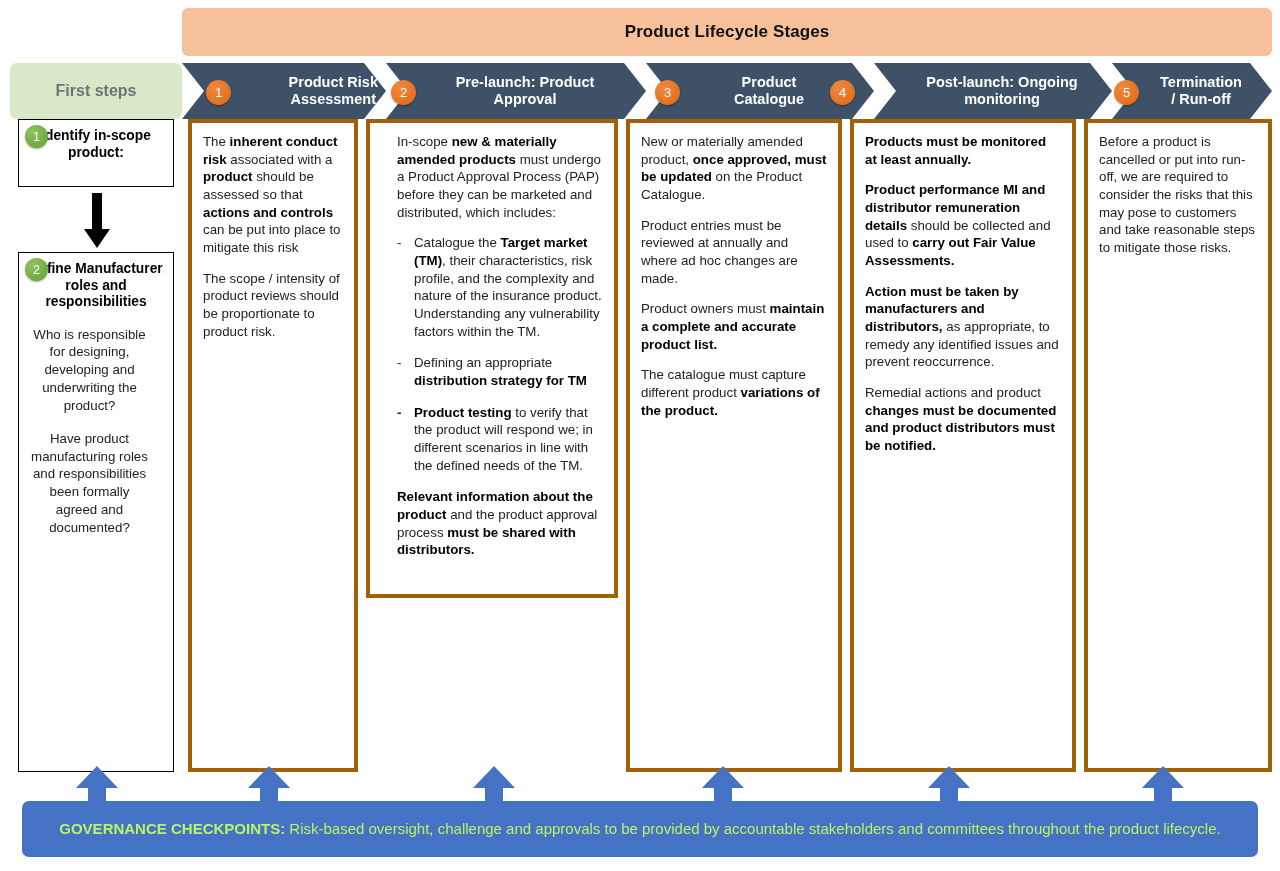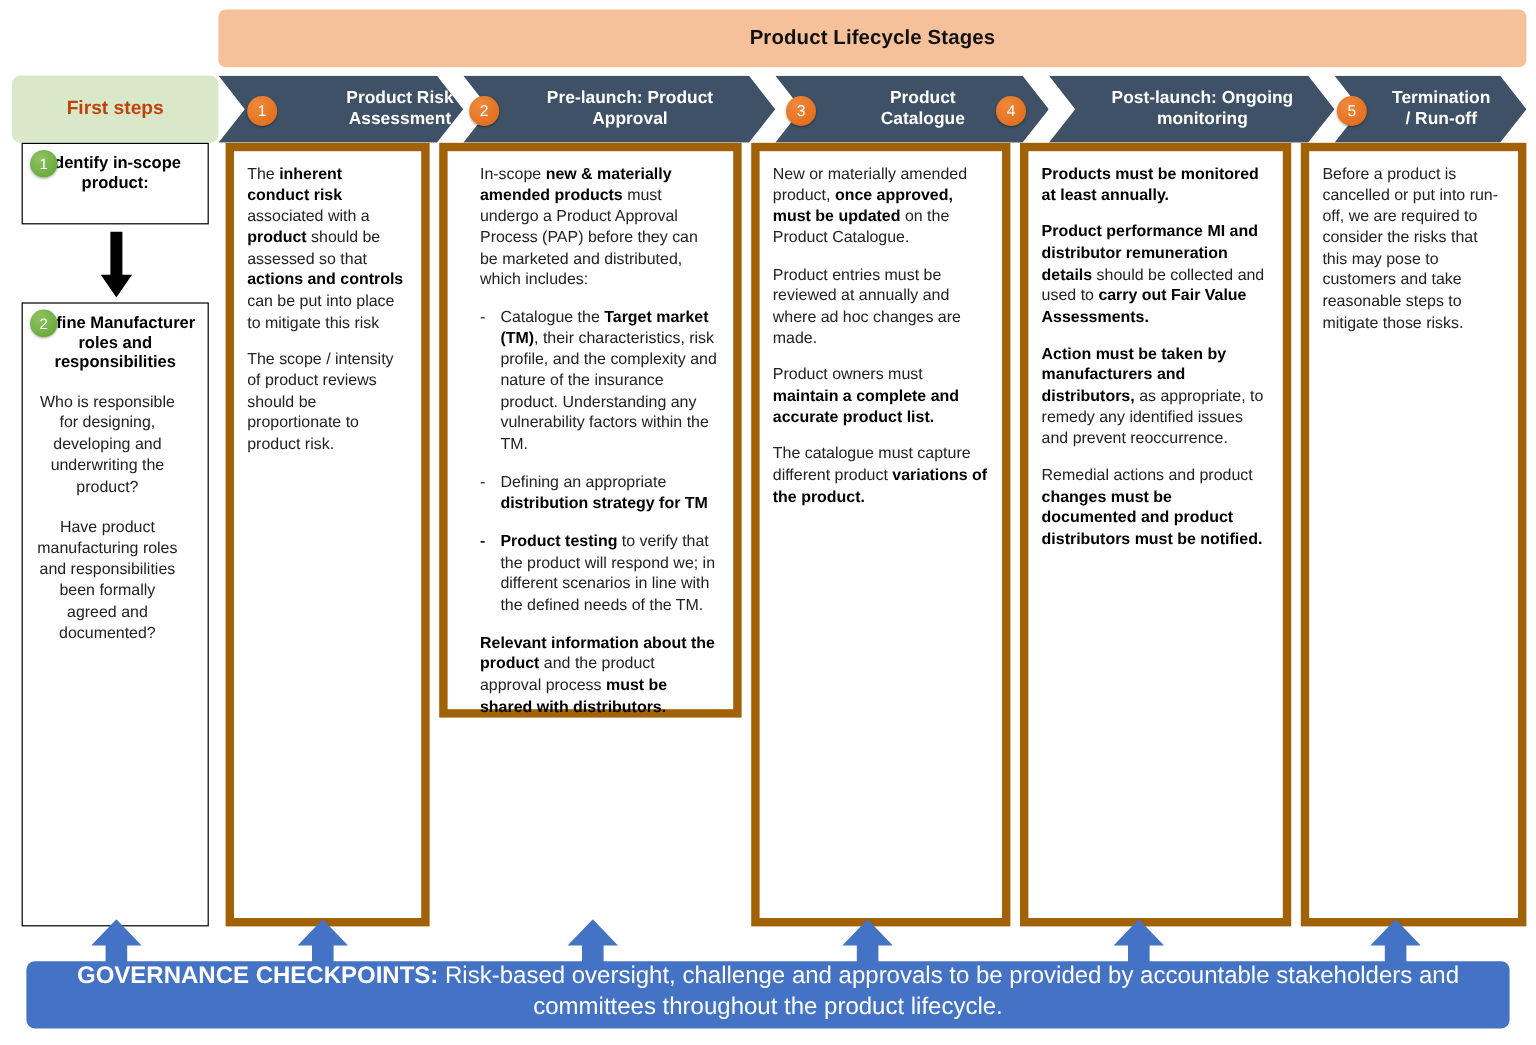--- a/index.html
+++ b/index.html
@@ -33,21 +33,21 @@
     left: 10px; top: 63px;
     width: 1262px; height: 56px;
   }
   .first-steps {
     position: absolute;
     left: 0; top: 0;
     width: 172px; height: 56px;
     background: #d9e8c8;
     border-radius: 7px;
     display: flex; align-items: center; justify-content: center;
-    font-size: 16px; font-weight: bold; color: #c2410c;
+    font-size: 16px; font-weight: bold; color: #737373;
   }
   .chev {
     position: absolute;
     top: 0; height: 56px;
     background: #3e5166;
     display: flex; align-items: center; justify-content: center;
     box-sizing: border-box;
     clip-path: polygon(0 0, calc(100% - 22px) 0, 100% 50%, calc(100% - 22px) 100%, 0 100%, 22px 50%);
   }
   .chev.first {
@@ -74,21 +74,21 @@
     display: flex; align-items: center; justify-content: center;
     z-index: 6;
     box-shadow: 0 1px 2px rgba(0,0,0,.35);
   }
 
   
   .col {
     position: absolute;
     top: 119px;
     background: #ffffff;
-    border: 7px solid #a16207;
+    border: 4px solid #a16207;
     box-sizing: border-box;
   }
   .col-inner {
     padding: 10px 11px 8px 11px;
     font-size: 13.3px;
     line-height: 1.33;
     color: #222;
   }
   .col-inner p { margin: 0 0 13px 0; }
   .col-inner p:last-child { margin-bottom: 0; }
@@ -148,24 +148,24 @@
   
   .gov-arrows { position: absolute; left: 0; top: 766px; width: 1280px; height: 50px; }
   .up-arrow { position: absolute; top: 0; width: 42px; height: 46px; }
 
   .gov-banner {
     position: absolute;
     left: 22px; top: 801px;
     width: 1236px; height: 56px;
     background: #4472c4;
     border-radius: 7px;
-    display: flex; justify-content: center;
+    display: flex; align-items: center; justify-content: center;
     text-align: center;
-    color: #ffffff;
-    font-size: 20px;
+    color: #bef264;
+    font-size: 15px;
     line-height: 1.28;
     padding: 0 14px;
     box-sizing: border-box;
   }
   .gov-banner b { font-weight: bold; }
 </style>
 </head>
 <body>
 
 <div class="lifecycle-banner">

